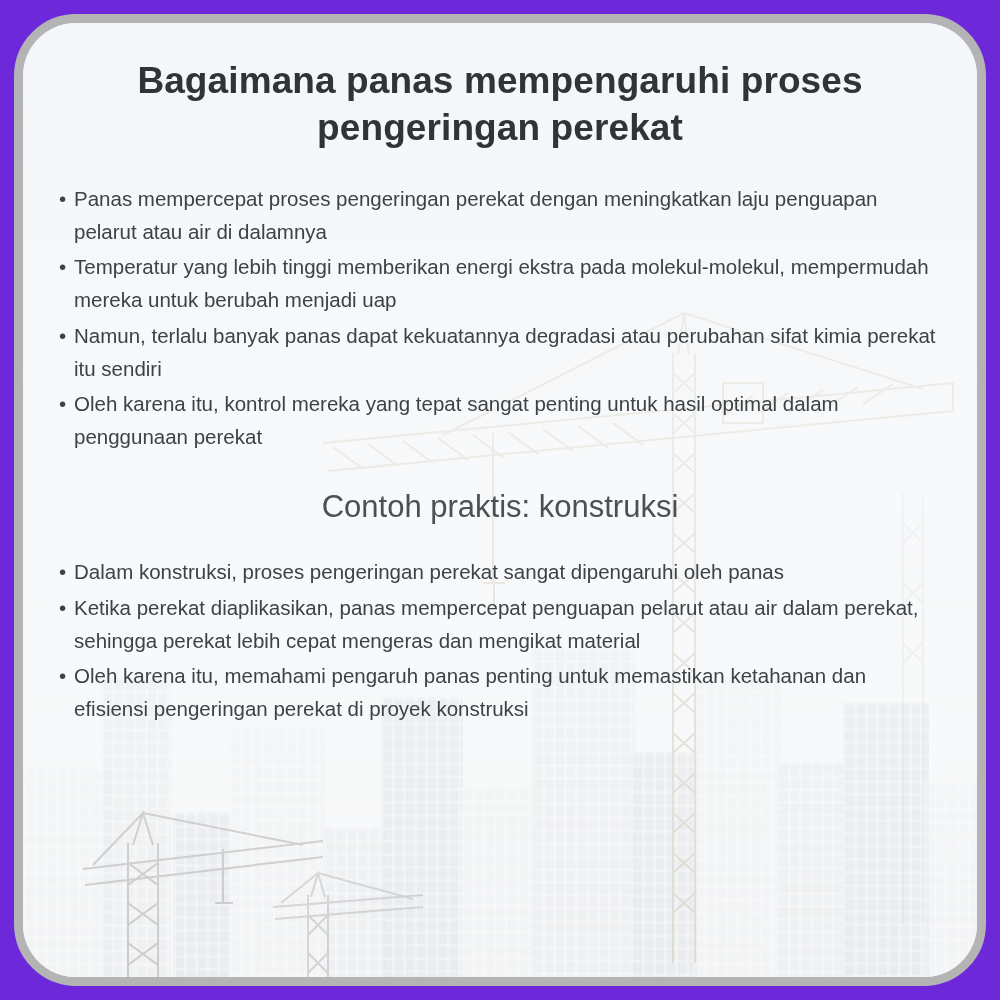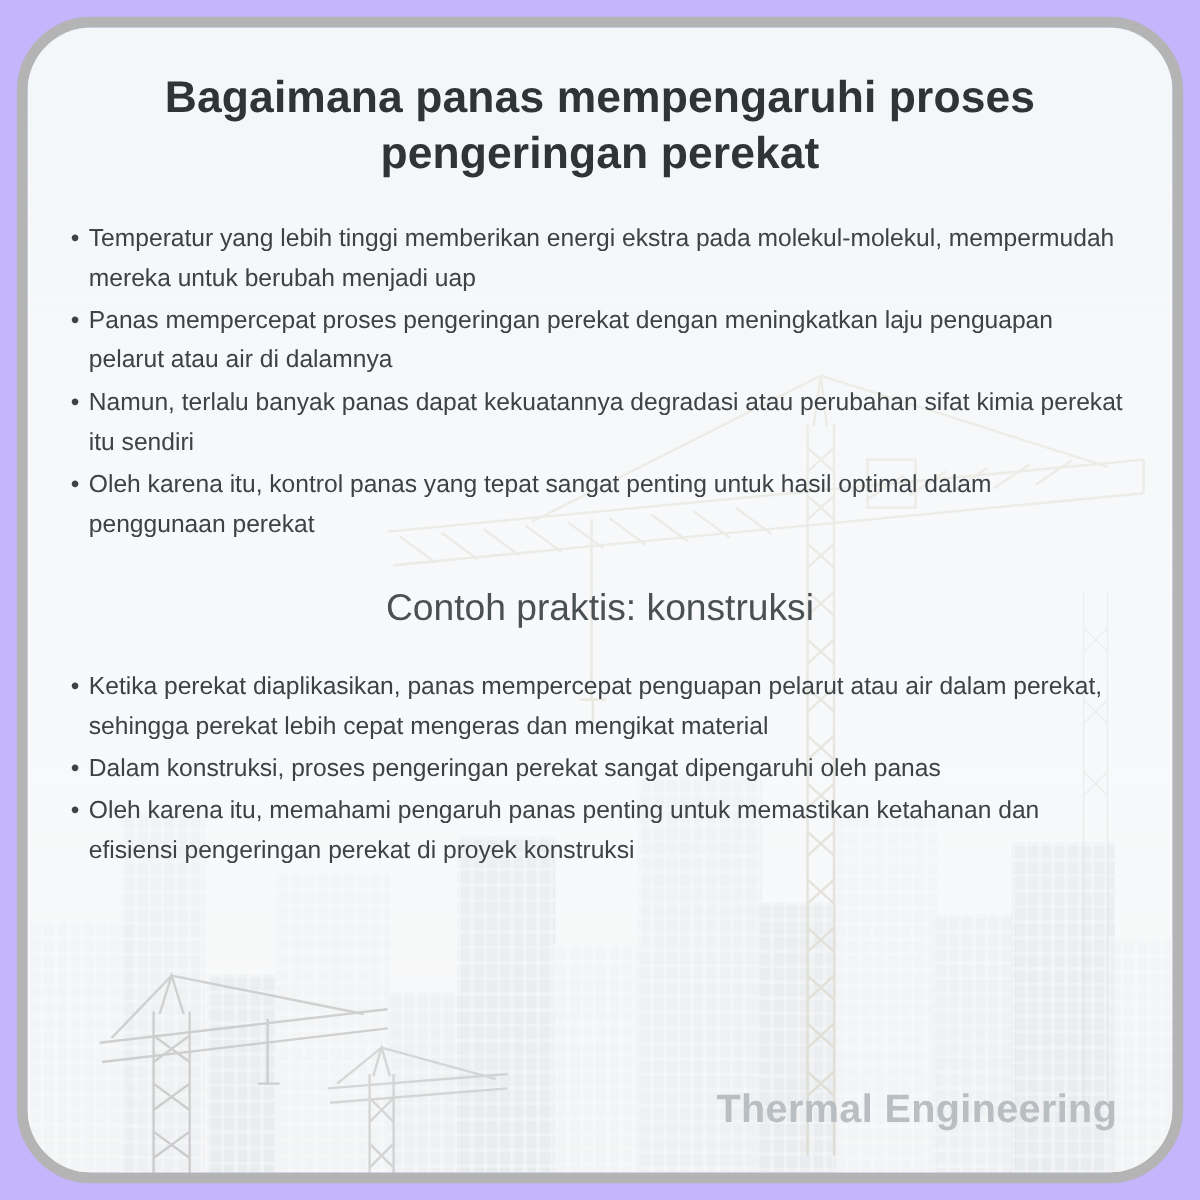--- a/index.html
+++ b/index.html
@@ -8,21 +8,21 @@
     width: 1000px;
     height: 1000px;
     background: #ffffff;
     font-family: "Liberation Sans", sans-serif;
   }
 
   #card {
     position: relative;
     width: 1000px;
     height: 1000px;
-    background: #c4b5fd;
+    background: #6d28d9;
     overflow: hidden;
   }
 
   
   #frame {
     position: absolute;
     left: 14px;
     top: 14px;
     width: 972px;
     height: 972px;
@@ -231,32 +231,31 @@
       </svg>
 
       <div id="haze"></div>
     </div>
 
     <div id="content">
 
       <h1 id="title">Bagaimana panas mempengaruhi proses pengeringan perekat</h1>
 
       <ul class="bullets">
+        <li>Panas mempercepat proses pengeringan perekat dengan meningkatkan laju penguapan pelarut atau air di dalamnya</li>
         <li>Temperatur yang lebih tinggi memberikan energi ekstra pada molekul-molekul, mempermudah mereka untuk berubah menjadi uap</li>
-        <li>Panas mempercepat proses pengeringan perekat dengan meningkatkan laju penguapan pelarut atau air di dalamnya</li>
         <li>Namun, terlalu banyak panas dapat kekuatannya degradasi atau perubahan sifat kimia perekat itu sendiri</li>
-        <li>Oleh karena itu, kontrol panas yang tepat sangat penting untuk hasil optimal dalam penggunaan perekat</li>
+        <li>Oleh karena itu, kontrol mereka yang tepat sangat penting untuk hasil optimal dalam penggunaan perekat</li>
       </ul>
 
       <h2 id="subheading">Contoh praktis: konstruksi</h2>
 
       <ul class="bullets">
+        <li>Dalam konstruksi, proses pengeringan perekat sangat dipengaruhi oleh panas</li>
         <li>Ketika perekat diaplikasikan, panas mempercepat penguapan pelarut atau air dalam perekat, sehingga perekat lebih cepat mengeras dan mengikat material</li>
-        <li>Dalam konstruksi, proses pengeringan perekat sangat dipengaruhi oleh panas</li>
         <li>Oleh karena itu, memahami pengaruh panas penting untuk memastikan ketahanan dan efisiensi pengeringan perekat di proyek konstruksi</li>
       </ul>
 
     </div>
 
-    <div id="watermark">Thermal Engineering</div>
 
   </div>
 </div>
 
 </body></html>

